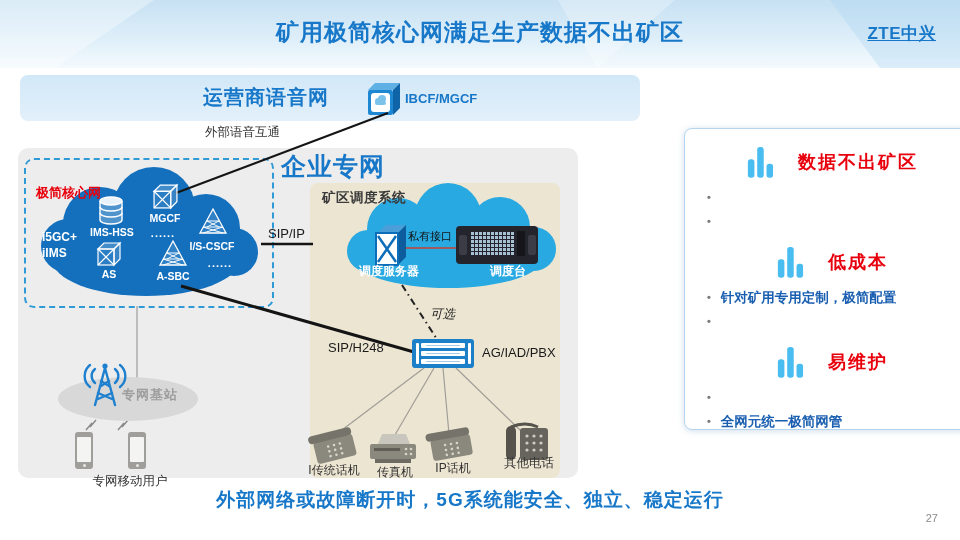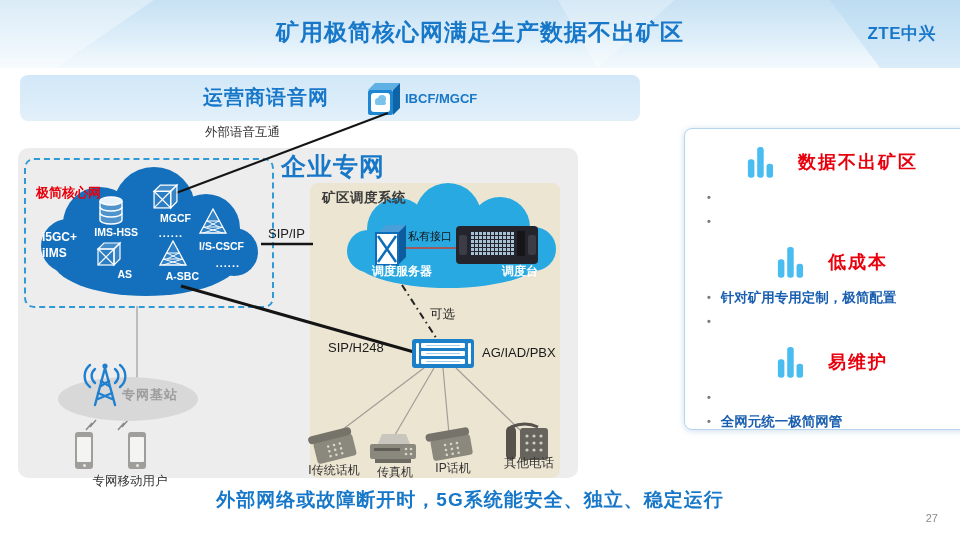--- a/index.html
+++ b/index.html
@@ -10,36 +10,36 @@
   .hdr{position:absolute;left:0;top:0;width:960px;height:68px;
        background:linear-gradient(180deg,#c7e1f3 0%,#ddeef9 55%,#f4fafd 100%);}
   .hdr .p1{position:absolute;left:0;top:0;width:220px;height:68px;background:rgba(255,255,255,.35);
        clip-path:polygon(0 0,70% 0,25% 100%,0 100%);}
   .hdr .p2{position:absolute;left:480px;top:0;width:260px;height:68px;background:rgba(255,255,255,.28);
        clip-path:polygon(30% 0,75% 0,45% 100%);}
   .hdr .p3{position:absolute;left:760px;top:0;width:200px;height:68px;background:rgba(173,212,240,.35);
        clip-path:polygon(35% 0,100% 0,100% 100%,60% 100%);}
   .title{position:absolute;left:0;top:17px;width:960px;text-align:center;
          font-size:23px;font-weight:bold;color:#1777c8;letter-spacing:1px;}
-  .logo{position:absolute;right:24px;top:22px;font-size:17px;font-weight:bold;color:#1777c8;letter-spacing:.5px;}
+  .logo{position:absolute;right:24px;top:22px;font-size:17px;font-weight:bold;color:#1777c8;letter-spacing:.5px;text-decoration:underline;}
   
   .band{position:absolute;left:20px;top:75px;width:620px;height:46px;border-radius:8px;
         background:linear-gradient(180deg,#d2e8f8,#e2f0fa);}
   .band-label{position:absolute;left:203px;top:84px;font-size:20px;font-weight:bold;color:#1777c8;letter-spacing:1px;}
   .ibcf-label{position:absolute;left:405px;top:91px;font-size:13px;font-weight:bold;color:#1777c8;}
   .interlink{position:absolute;left:205px;top:124px;font-size:12.5px;color:#333;}
   
   .ent-box{position:absolute;left:18px;top:148px;width:560px;height:330px;background:#ededed;border-radius:10px;}
   .ent-label{position:absolute;left:281px;top:150px;font-size:25px;font-weight:bold;color:#1777c8;letter-spacing:1px;}
   .core-dash{position:absolute;left:24px;top:158px;width:250px;height:150px;border:2px dashed #2f9ad6;border-radius:10px;box-sizing:border-box;}
   .core-red{position:absolute;left:36px;top:184px;font-size:13px;font-weight:bold;color:#e8000d;}
   .mine-box{position:absolute;left:310px;top:183px;width:250px;height:295px;background:#ece5d2;border-radius:8px;}
   .mine-label{position:absolute;left:322px;top:189px;font-size:13.5px;font-weight:bold;color:#3b3b3b;letter-spacing:.5px;}
   
-  .cldtxt{position:absolute;color:#fff;text-align:right;}
+  .cldtxt{position:absolute;color:#fff;text-align:center;}
   .i5gc{position:absolute;left:42px;top:229px;color:#fff;font-weight:bold;font-size:12px;line-height:16px;text-align:left;}
   .nlab{font-size:10.5px;font-weight:bold;}
   .dots{font-size:11px;font-weight:bold;letter-spacing:1px;}
   
   .lnk{position:absolute;font-size:13px;color:#1a1a1a;}
   
   .ag{position:absolute;left:412px;top:339px;width:62px;height:29px;background:#1b80c8;border-radius:3px;
       box-sizing:border-box;padding:4px 9px;display:flex;flex-direction:column;justify-content:space-between;}
   .ag::before,.ag::after{content:"";position:absolute;top:4px;bottom:4px;width:3px;background:#fff;border-radius:1px;}
   .ag::before{left:3.5px;} .ag::after{right:3.5px;}
@@ -198,21 +198,21 @@
     <svg width="30" height="28" viewBox="0 0 30 28">
       <polygon points="15,2 28,26 2,26" fill="rgba(255,255,255,.12)" stroke="#fff" stroke-width="1.3"></polygon>
       <path d="M9 14 h12 M5 20 h20 M9 14 L21 20 M21 14 L9 20 M5 20 L25 26 M25 20 L5 26" stroke="#fff" stroke-width="1"></path>
     </svg>
   </div>
   <div class="cldtxt nlab" style="left:147px;top:270px;width:52px;">A-SBC</div>
   <div class="cldtxt dots" style="left:200px;top:257px;width:40px;">......</div>
 
   <div class="lnk" style="left:268px;top:226px;">SIP/IP</div>
   <div class="lnk" style="left:328px;top:340px;">SIP/H248</div>
-  <div class="lnk" style="left:430px;top:306px;font-size:12.5px;">可选</div>
+  <div class="lnk" style="left:430px;top:306px;font-size:12.5px;font-style:italic;">可选</div>
 
   <div class="abs" style="left:374px;top:223px;">
     <svg width="34" height="44" viewBox="0 0 34 44">
       <polygon points="4,10 12,2 32,2 24,10" fill="#4a9fd8"></polygon>
       <polygon points="24,10 32,2 32,34 24,42" fill="#0c5c9e"></polygon>
       <rect x="2" y="10" width="22" height="32" fill="#ffffff" stroke="#0e6db8" stroke-width="2"></rect>
       <path d="M4 13 L22 39 M22 13 L4 39" stroke="#0e6db8" stroke-width="2.5"></path>
     </svg>
   </div>
   <div class="cldtxt" style="left:346px;top:263px;width:86px;font-size:12px;font-weight:bold;">调度服务器</div>

